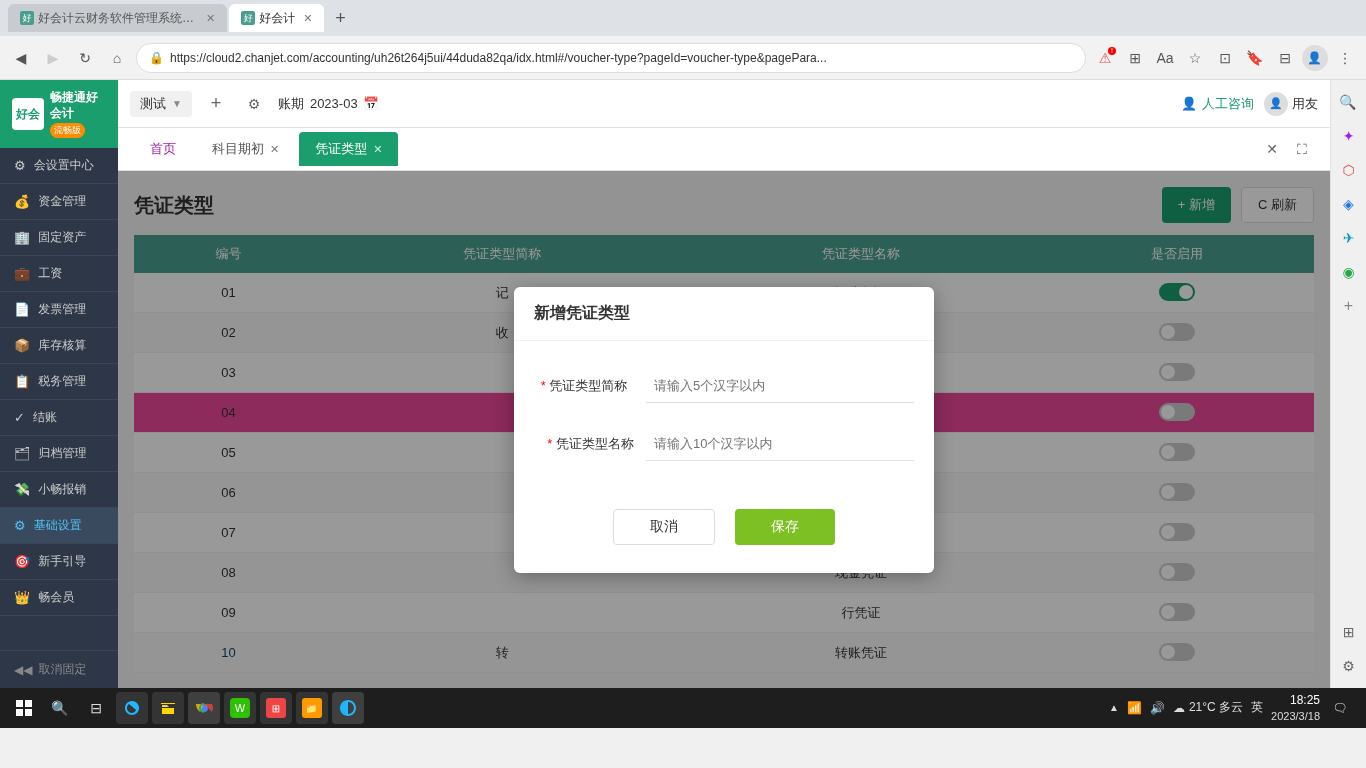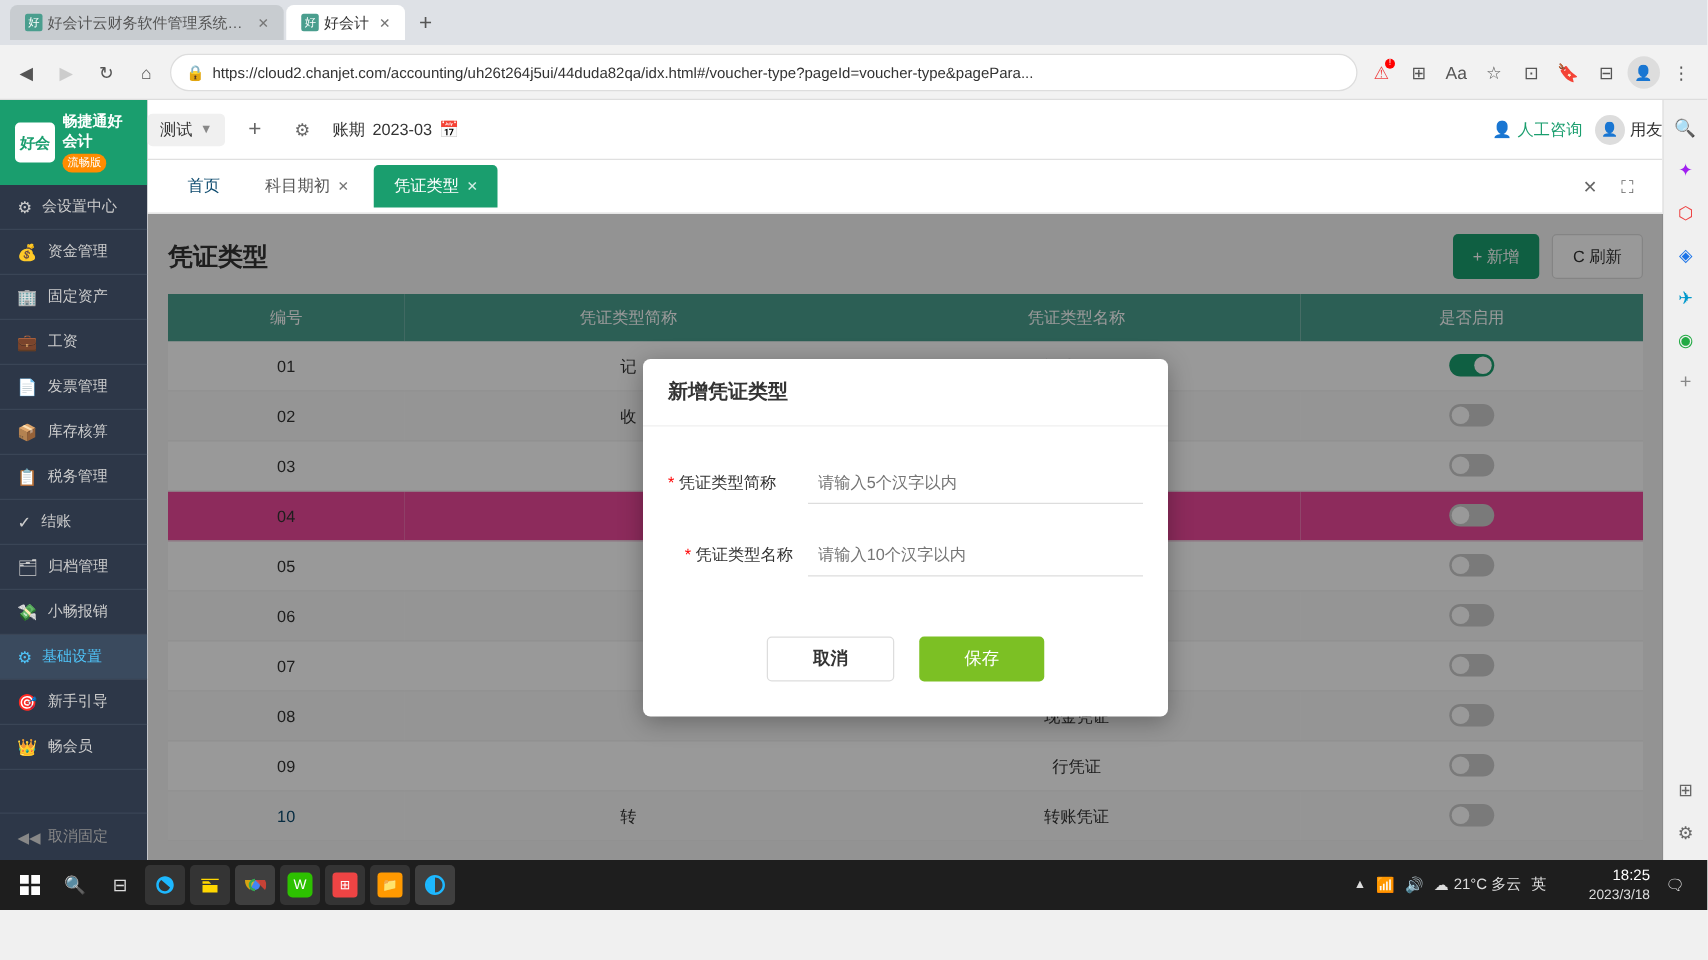--- a/index.html
+++ b/index.html
@@ -111,21 +111,21 @@
       <span>畅会员</span>
     </div>
     <div style="margin-top:auto;padding:10px 14px;font-size:12px;color:#888;display:flex;align-items:center;gap:6px;cursor:pointer;border-top:1px solid #3a4556;">
       <span>◀◀</span>
       <span>取消固定</span>
     </div>
   </div>
 
   <div style="flex:1;display:flex;flex-direction:column;background:#f5f5f5;overflow:hidden;">
 
-    <div style="display:flex;align-items:center;height:48px;background:#fff;border-bottom:1px solid #e0e0e0;padding:0 0;gap:10px;">
+    <div style="display:flex;align-items:center;height:48px;background:#fff;border-bottom:1px solid #e0e0e0;padding:0 12px;gap:10px;">
       <div style="display:flex;align-items:center;gap:6px;background:#f0f0f0;border-radius:4px;padding:4px 10px;cursor:pointer;">
         <span style="font-size:13px;color:#333;">测试</span>
         <span style="color:#888;font-size:10px;">▼</span>
       </div>
       <div style="width:28px;height:28px;display:flex;align-items:center;justify-content:center;color:#666;font-size:18px;cursor:pointer;border-radius:4px;">+</div>
       <div style="width:28px;height:28px;display:flex;align-items:center;justify-content:center;color:#666;font-size:14px;cursor:pointer;border-radius:4px;">⚙</div>
       <div style="display:flex;align-items:center;gap:6px;font-size:13px;color:#333;">
         <span>账期</span>
         <span>2023-03</span>
         <span style="cursor:pointer;color:#555;">📅</span>
@@ -136,21 +136,21 @@
         <span>人工咨询</span>
       </div>
       <div style="display:flex;align-items:center;gap:4px;color:#333;cursor:pointer;font-size:13px;">
         <div style="width:24px;height:24px;border-radius:50%;background:#ddd;display:flex;align-items:center;justify-content:center;font-size:11px;">👤</div>
         <span>用友</span>
       </div>
     </div>
 
     <div style="display:flex;align-items:center;background:#fff;border-bottom:1px solid #e0e0e0;padding:0 16px;">
       <div style="display:flex;align-items:center;flex:1;height:42px;gap:4px;">
-        <div style="padding:8px 16px;cursor:pointer;font-size:13px;color:#0c4a6e;border-radius:4px 4px 0 0;">
+        <div style="padding:8px 16px;cursor:pointer;font-size:13px;color:#a21caf;border-radius:4px 4px 0 0;">
           <span>首页</span>
         </div>
         <div style="padding:8px 16px;cursor:pointer;font-size:13px;color:#555;border-radius:4px 4px 0 0;display:flex;align-items:center;gap:6px;">
           <span>科目期初</span>
           <span style="font-size:11px;color:#777;">✕</span>
         </div>
         <div style="padding:8px 16px;cursor:pointer;font-size:13px;background:#1a9e6e;color:white;border-radius:4px 4px 0 0;display:flex;align-items:center;gap:6px;">
           <span>凭证类型</span>
           <span style="font-size:11px;color:rgba(255,255,255,0.8);">✕</span>
         </div>
@@ -265,30 +265,30 @@
         </table>
       </div>
 
       <div style="position:absolute;top:0;left:0;right:0;bottom:0;background:rgba(0,0,0,0.4);display:flex;align-items:center;justify-content:center;z-index:100;">
         <div style="background:white;border-radius:6px;width:420px;box-shadow:0 4px 20px rgba(0,0,0,0.3);">
           <div style="padding:16px 20px;font-size:16px;font-weight:bold;color:#333;border-bottom:1px solid #f0f0f0;">
             <span>新增凭证类型</span>
           </div>
           <div style="padding:28px 20px 16px;">
             <div style="display:flex;align-items:center;margin-bottom:24px;gap:12px;">
-              <label style="font-size:13px;color:#333;width:100px;text-align:left;flex-shrink:0;"><span style="color:red;">* </span>凭证类型简称</label>
+              <label style="font-size:13px;color:#333;width:100px;text-align:center;flex-shrink:0;"><span style="color:red;">* </span>凭证类型简称</label>
               <input placeholder="请输入5个汉字以内" style="flex: 1 1 0%; height: 34px; border-top: none; border-right: none; border-left: none; border-image: initial; border-bottom: 1px solid rgb(221, 221, 221); padding: 4px 8px; font-size: 13px; color: rgb(153, 153, 153); outline: none; background: transparent;">
             </div>
             <div style="display:flex;align-items:center;margin-bottom:24px;gap:12px;">
               <label style="font-size:13px;color:#333;width:100px;text-align:right;flex-shrink:0;"><span style="color:red;">* </span>凭证类型名称</label>
               <input placeholder="请输入10个汉字以内" style="flex: 1 1 0%; height: 34px; border-top: none; border-right: none; border-left: none; border-image: initial; border-bottom: 1px solid rgb(221, 221, 221); padding: 4px 8px; font-size: 13px; color: rgb(153, 153, 153); outline: none; background: transparent;">
             </div>
           </div>
           <div style="display:flex;justify-content:center;gap:20px;padding:8px 20px 28px;">
-            <button style="padding:8px 36px;border:1px solid #ddd;border-radius:4px;background:white;color:#333;font-size:14px;cursor:pointer;font-weight:bold;">取消</button>
+            <button style="padding:8px 36px;border:1px solid #ddd;border-radius:4px;background:white;color:#333;font-size:14px;cursor:pointer;">取消</button>
             <button style="padding:8px 36px;border:none;border-radius:4px;background:#7cc024;color:white;font-size:14px;cursor:pointer;">保存</button>
           </div>
         </div>
       </div>
     </div>
   </div>
 
   <div style="width:36px;background:#f0f0f0;border-left:1px solid #e0e0e0;display:flex;flex-direction:column;align-items:center;padding:8px 0;gap:6px;">
     <div style="width:28px;height:28px;display:flex;align-items:center;justify-content:center;color:#666;font-size:14px;cursor:pointer;border-radius:4px;">🔍</div>
     <div style="width:28px;height:28px;display:flex;align-items:center;justify-content:center;color:#a020f0;font-size:14px;cursor:pointer;border-radius:4px;">✦</div>
@@ -354,17 +354,17 @@
     <div style="color:#ddd;font-size:12px;cursor:pointer;">🔊</div>
     <div style="display:flex;align-items:center;gap:4px;font-size:12px;color:#ddd;">
       <span>☁</span>
       <span>21°C 多云</span>
     </div>
     <div style="color:#ddd;font-size:12px;cursor:pointer;">
       <span>英</span>
     </div>
     <div style="text-align:right;cursor:pointer;">
       <div style="color:#ffffff;font-size:12px;line-height:1.3;">18:25</div>
-      <div style="color:#ddd;font-size:11px;line-height:1.3;margin-left:26px;">2023/3/18</div>
+      <div style="color:#ddd;font-size:11px;line-height:1.3;">2023/3/18</div>
     </div>
     <div style="width:24px;height:24px;display:flex;align-items:center;justify-content:center;color:#ddd;font-size:12px;cursor:pointer;">🗨</div>
   </div>
 </div>
 
 </body></html>

